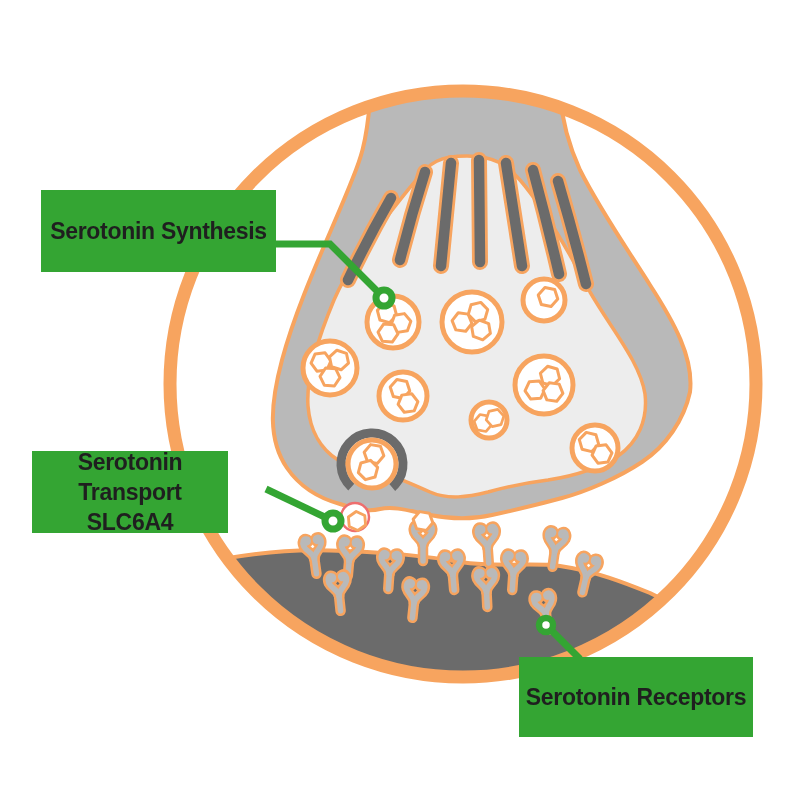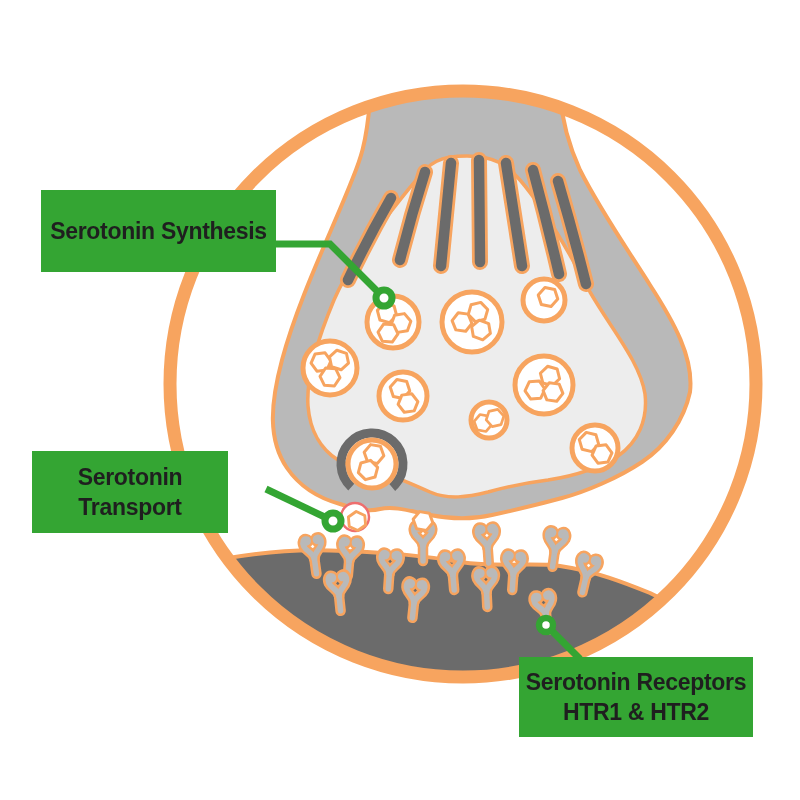--- a/index.html
+++ b/index.html
@@ -213,20 +213,20 @@
     <circle class="marker" cx="546" cy="625" r="7" stroke-width="6.5"></circle>
   </g>
 </svg>
 
 <div class="label" style="left:17px;top:190px;width:235px;height:82px;margin-left:24px;">
   <span>Serotonin Synthesis</span>
 </div>
 
 <div class="label" style="left:32px;top:451px;width:196px;height:82px;">
   <span>Serotonin Transport</span>
+  <span>SLC6A4</span>
 </div>
 
 <div class="label" style="left:519px;top:657px;width:234px;height:80px;">
   <span>Serotonin Receptors</span>
-  <span>HTR1 &amp; HTR2</span>
 </div>
 
 </div>
 
 </body></html>

